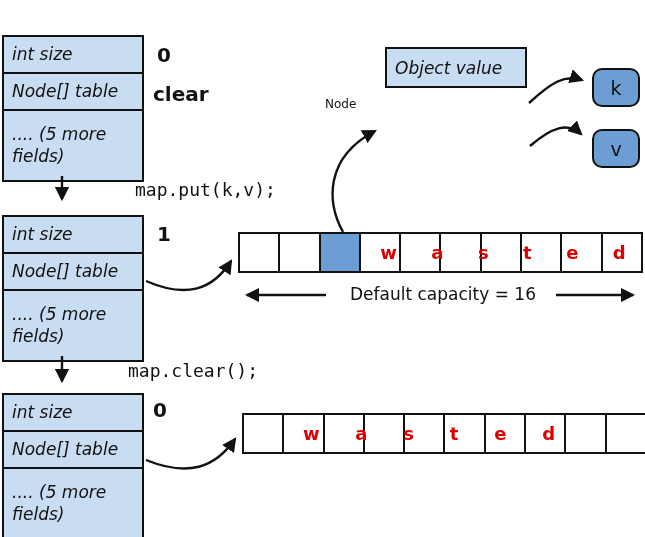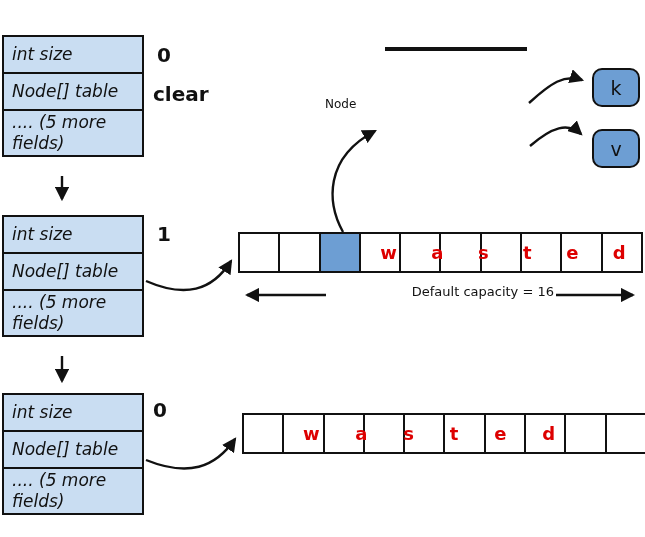--- a/index.html
+++ b/index.html
@@ -2,70 +2,73 @@
 <html><head>
 <meta charset="utf-8">
 <style>
   html,body{margin:0;padding:0;background:#fff;}
   .canvas{position:relative;width:645px;height:537px;background:#fff;color:#111;
           font-family:"DejaVu Sans",sans-serif;overflow:hidden;}
   .code{position:absolute;font:18px "DejaVu Sans Mono",monospace;white-space:pre;}
   .mapbox{position:absolute;left:2px;width:138px;background:#c9ddf2;border:2px solid #111;}
   .mapbox .row{height:35px;border-bottom:2px solid #111;display:flex;align-items:center;
                padding:0 8px;font-style:italic;font-size:17px;line-height:1.25;}
-  .mapbox .row.tall{height:44px;border-bottom:none;}
+  .mapbox .row.tall{height:69px;border-bottom:none;}
   .nodebox{position:absolute;left:385px;top:47px;width:138px;background:#c9ddf2;border:2px solid #111;}
   .nodebox .row{height:37px;border-bottom:2px solid #111;display:flex;align-items:center;
                 padding:0 8px;font-style:italic;font-size:17px;}
   .nodebox .row:last-child{border-bottom:none;}
   .val{position:absolute;font-weight:bold;font-size:20px;}
   .nodelabel{position:absolute;font-size:12px;}
   .kv{position:absolute;width:44px;height:35px;background:#6d9ed3;border:2px solid #111;
       border-radius:10px;display:flex;align-items:center;justify-content:center;font-size:19px;}
   .arr{position:absolute;display:flex;border:2px solid #111;background:#fff;}
   .arr .cell{width:38.3px;height:37px;border-right:2px solid #111;}
   .arr .cell:last-child{border-right:none;}
   .arr .cell.hl{background:#6d9ed3;}
   .letters{position:absolute;display:flex;justify-content:space-around;align-items:center;
            font-weight:bold;font-size:18px;color:#dd0000;}
-  .caption{position:absolute;font-size:13px;text-align:right;}
+  .caption{position:absolute;font-size:17px;text-align:center;}
   .overlay{position:absolute;left:0;top:0;pointer-events:none;}
 </style>
 </head>
 <body>
 
 <div class="canvas">
 
 
   <div class="mapbox" style="top:35px">
     <div class="row">int size</div>
     <div class="row">Node[] table</div>
     <div class="row tall">.... (5 more fields)</div>
   </div>
   <div class="val" style="left:157px;top:43px">0</div>
   <div class="val" style="left:153px;top:82px">clear</div>
 
+  <div class="code" style="left:135px;top:179px">map.put(k,v);</div>
 
   <div class="mapbox" style="top:215px">
     <div class="row">int size</div>
     <div class="row">Node[] table</div>
     <div class="row tall">.... (5 more fields)</div>
   </div>
   <div class="val" style="left:157px;top:222px">1</div>
 
+  <div class="code" style="left:128px;top:360px">map.clear();</div>
 
   <div class="mapbox" style="top:393px">
     <div class="row">int size</div>
     <div class="row">Node[] table</div>
     <div class="row tall">.... (5 more fields)</div>
   </div>
   <div class="val" style="left:153px;top:398px">0</div>
 
   <div class="nodelabel" style="left:325px;top:97px">Node</div>
   <div class="nodebox">
+    <div class="row">Object value</div>
   </div>
   <div class="kv" style="left:592px;top:68px">k</div>
   <div class="kv" style="left:592px;top:129px">v</div>
 
   <div class="arr" style="left:238px;top:232px">
     <div class="cell"></div>
     <div class="cell"></div>
     <div class="cell hl"></div>
     <div class="cell"></div>
     <div class="cell"></div>

